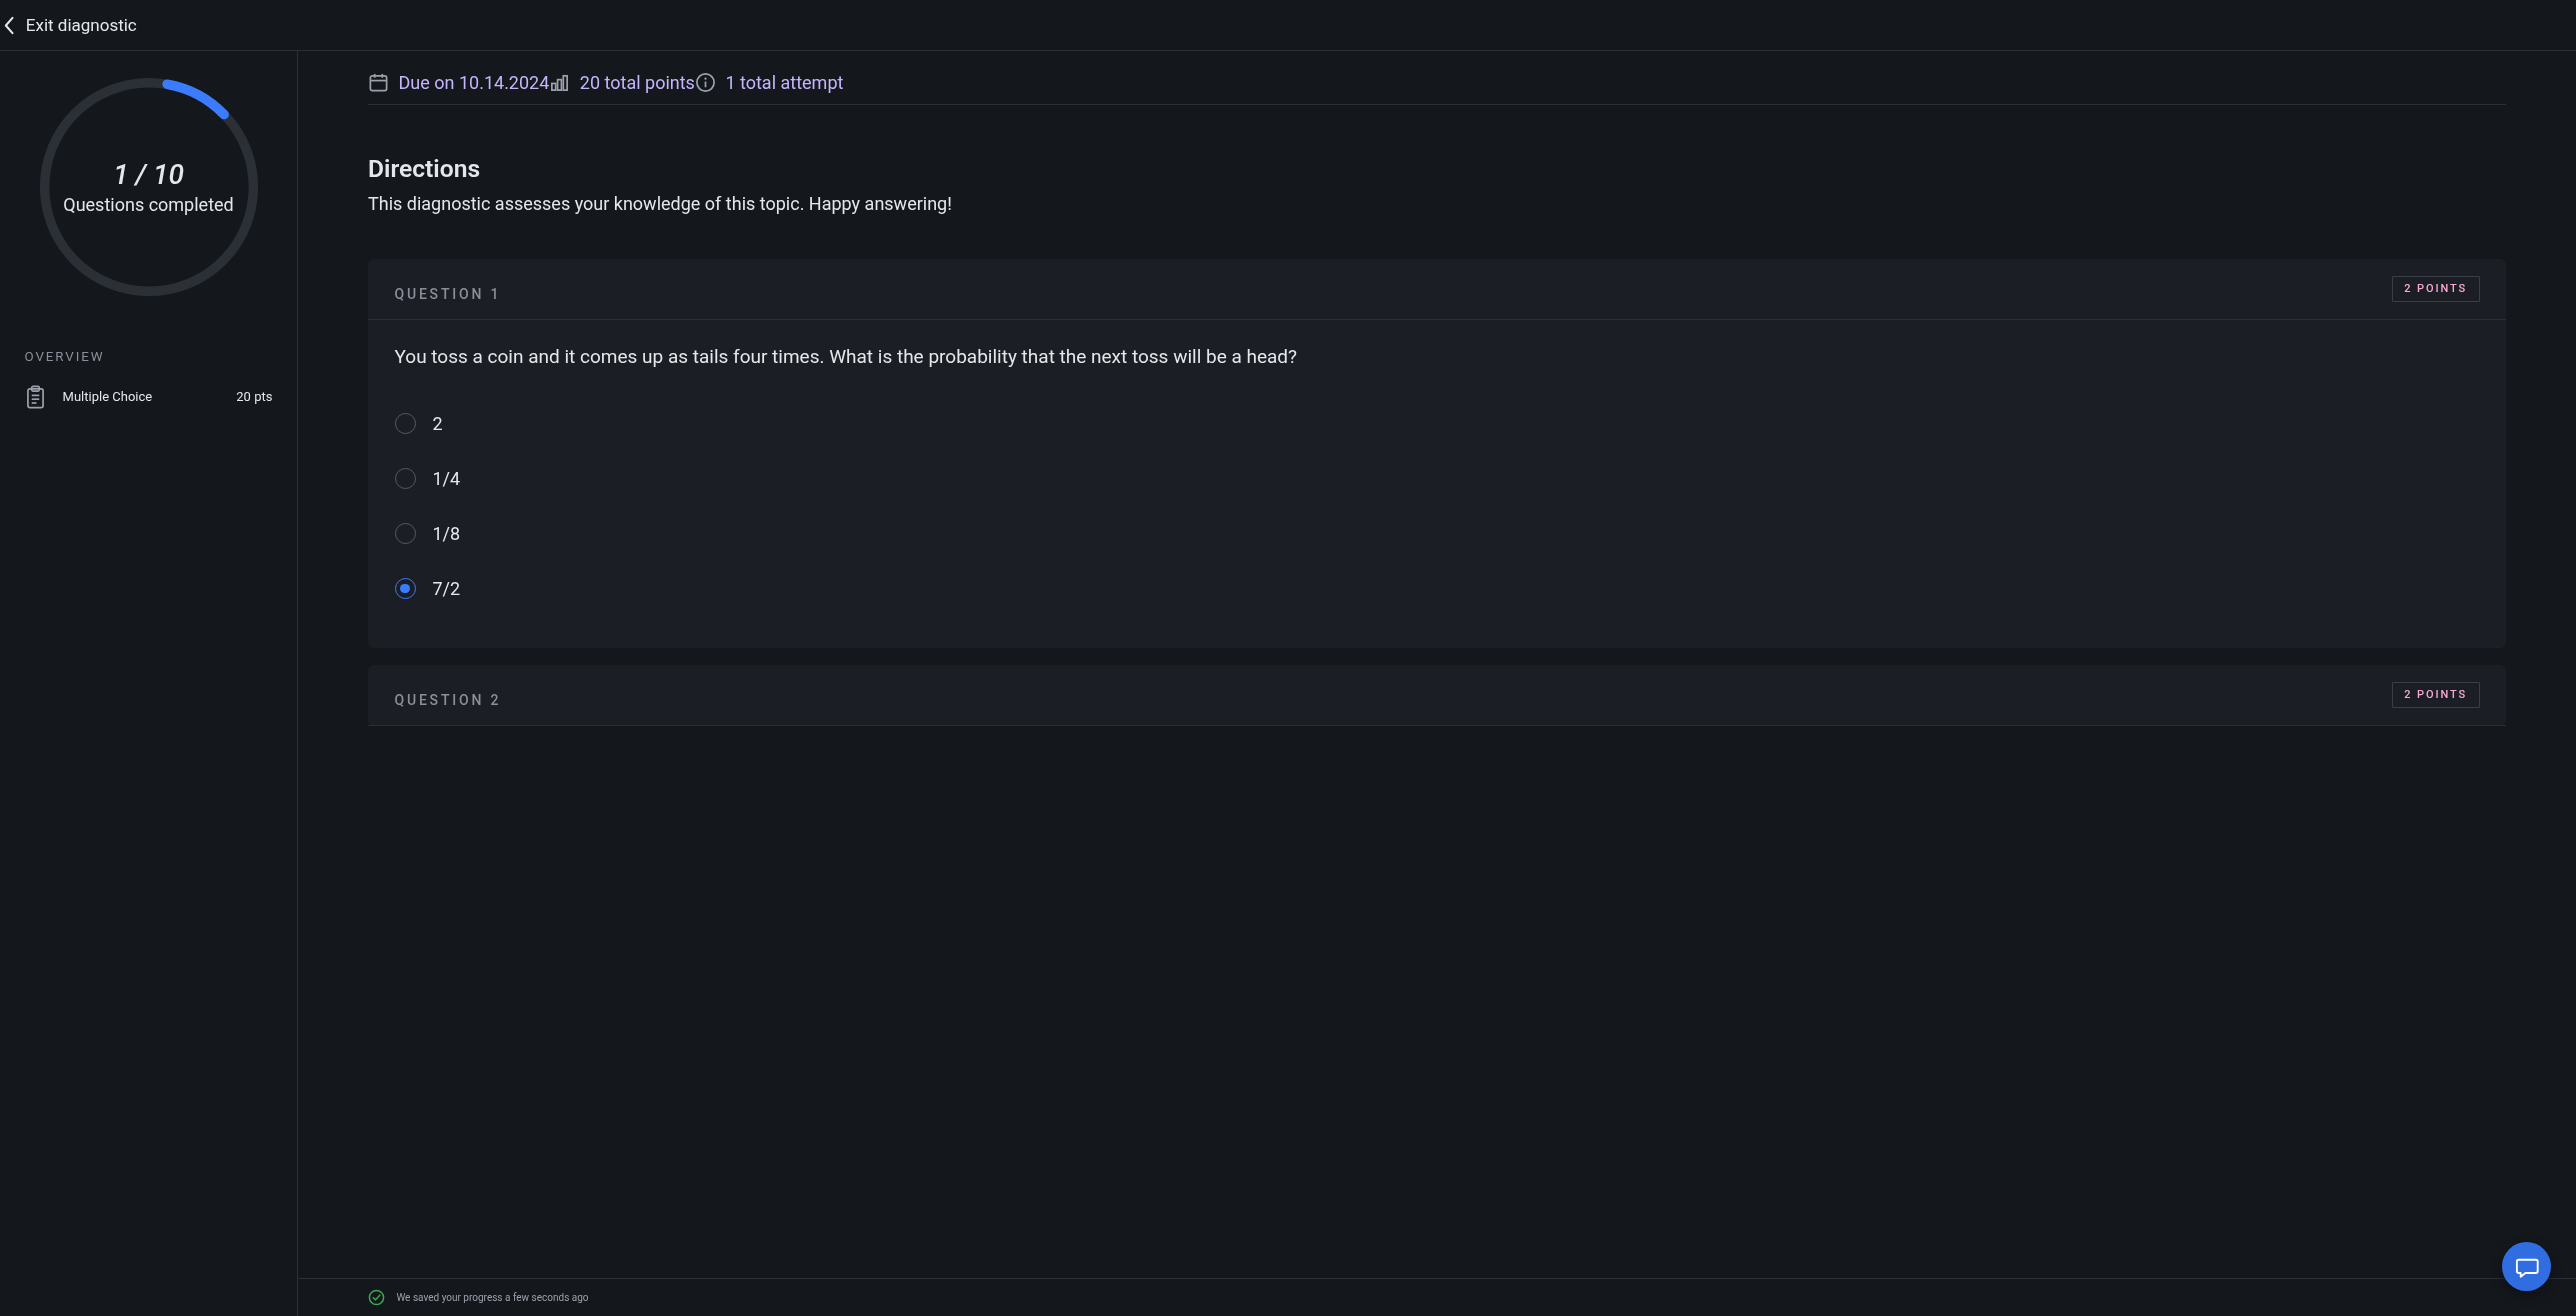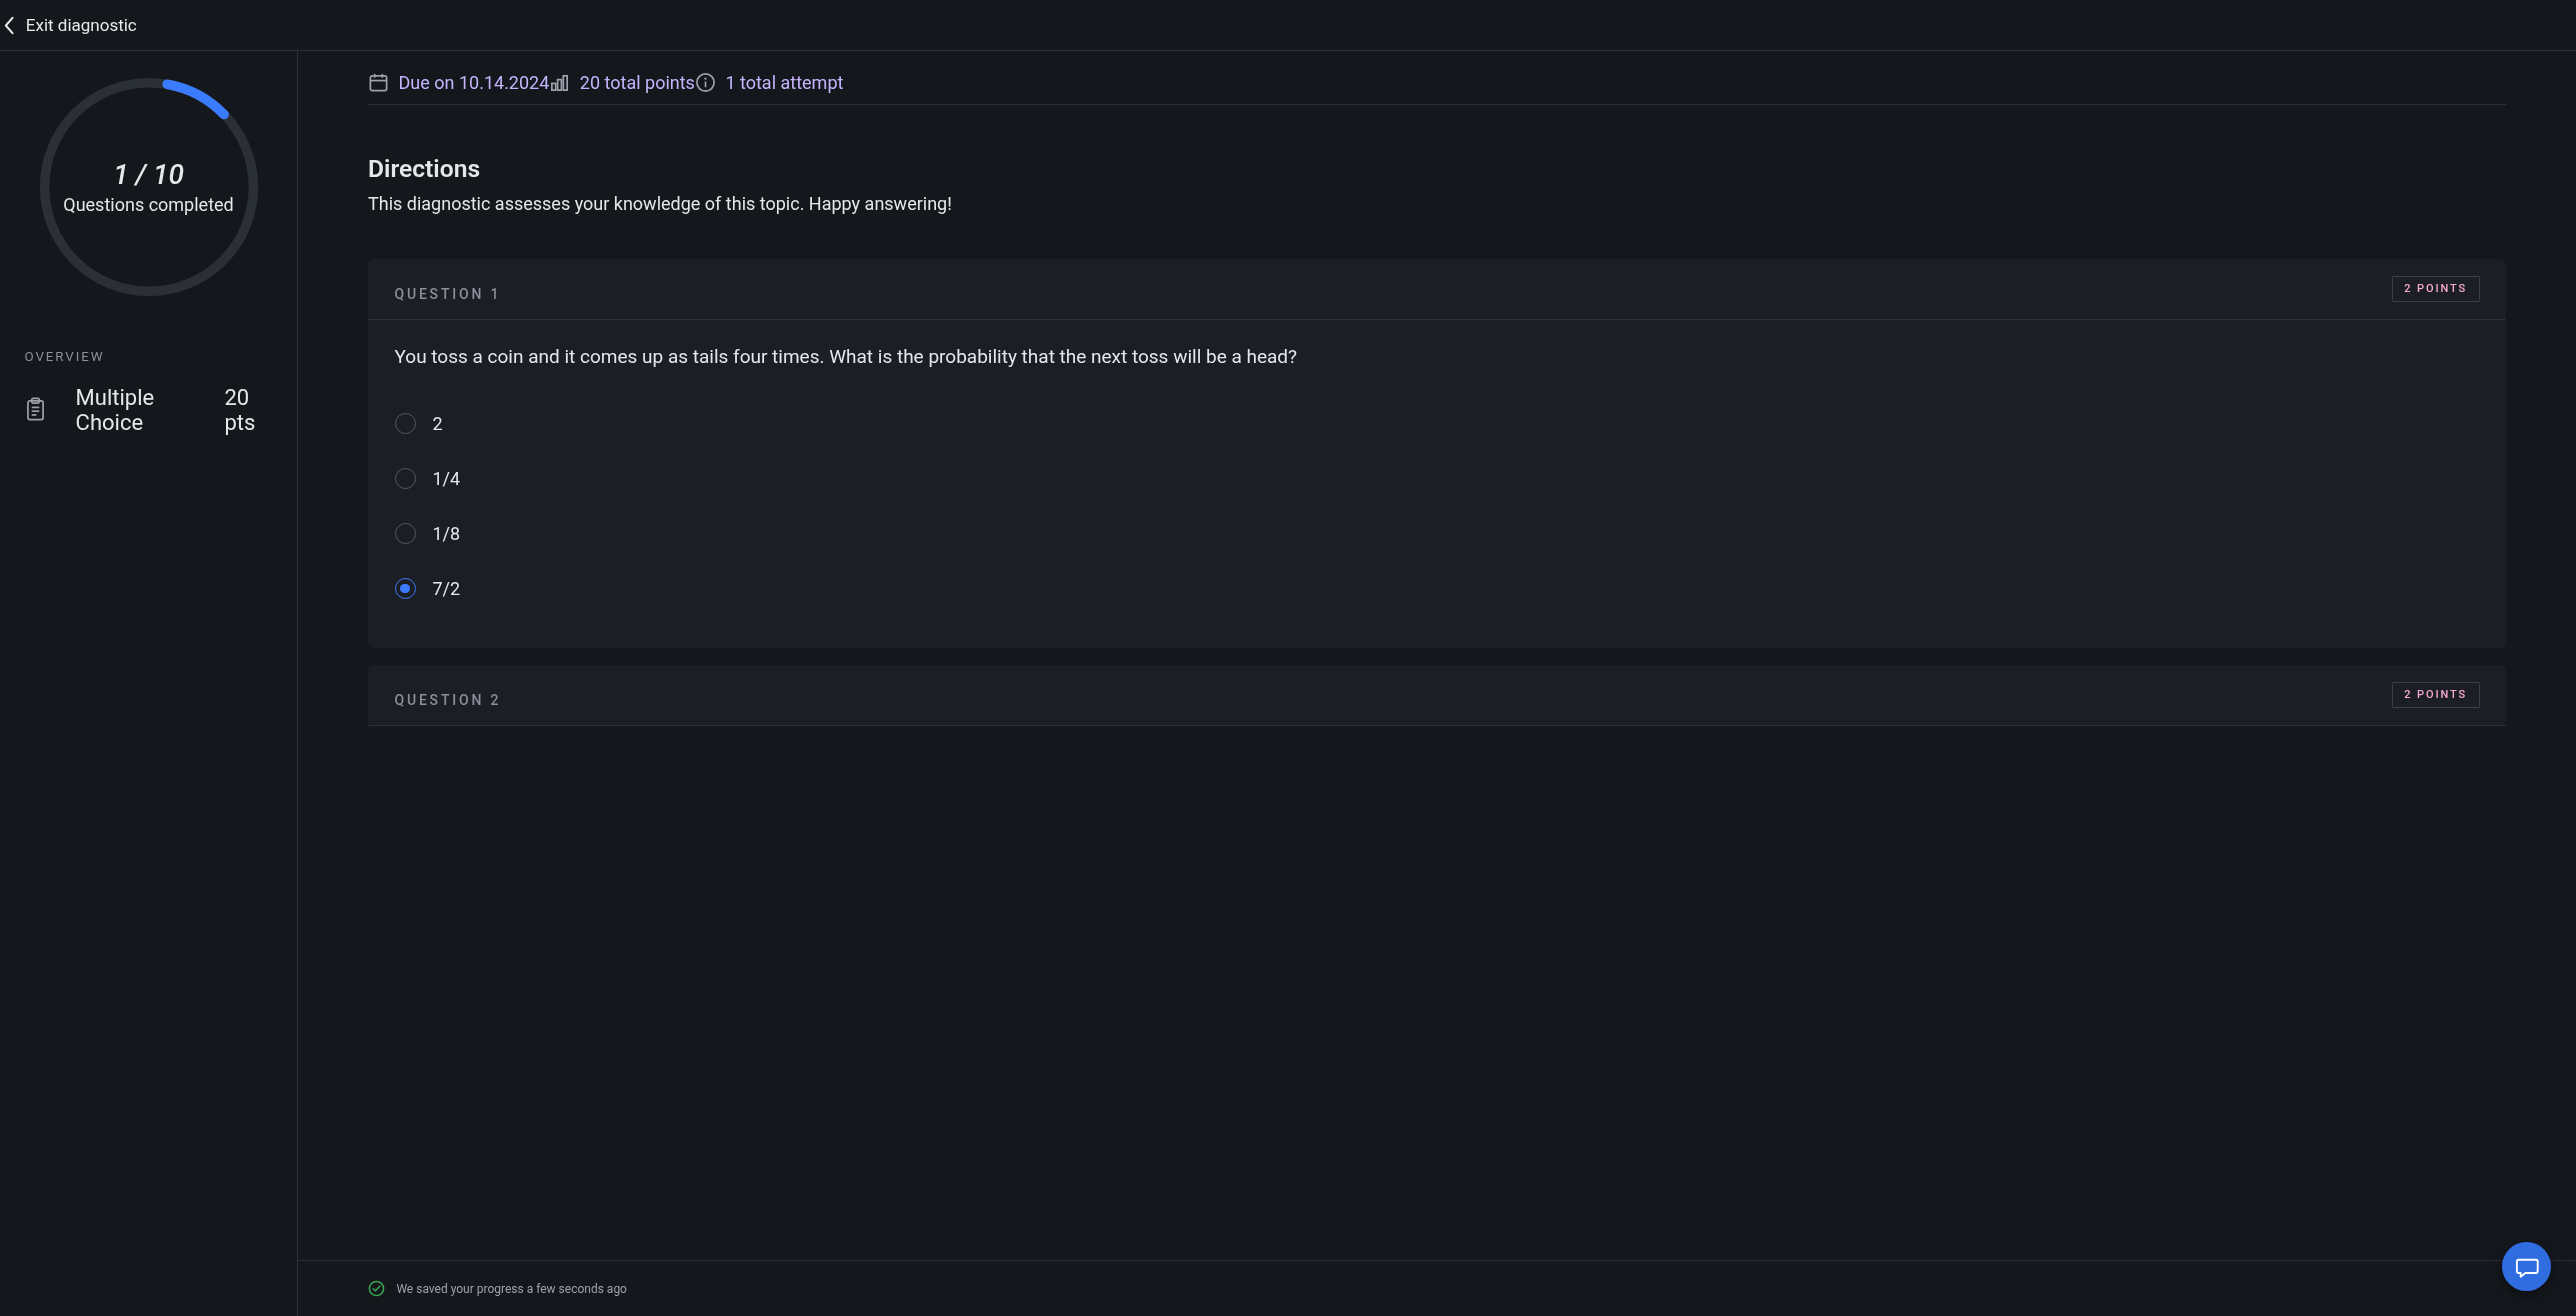--- a/index.html
+++ b/index.html
@@ -62,22 +62,22 @@
   font-size: 13.3px;
   color: #8a8f99;
   align-self: flex-start;
   margin-top: 51px;
   margin-bottom: 21px;
 }
 .overview-row {
   width: 100%;
   display: flex;
   align-items: center;
-  gap: 30px;
-  font-size: 22px;
+  gap: 17px;
+  font-size: 13px;
   color: #e5e7eb;
 }
 .overview-row .pts { margin-left: auto; color: #e5e7eb; }
 .main {
   flex: 1;
   overflow-y: auto;
   position: relative;
   display: flex;
   flex-direction: column;
 }
@@ -161,27 +161,27 @@
   border-color: #3b7cff;
 }
 .radio.checked::after {
   content: "";
   width: 9.5px;
   height: 9.5px;
   background: #3b7cff;
   border-radius: 50%;
 }
 .save-bar {
-  height: 56px;
+  height: 38px;
   border-top: 0.9px solid #2b2f36;
   display: flex;
   align-items: center;
   gap: 11.4px;
   padding: 0 70px;
-  font-size: 12px;
+  font-size: 10px;
   color: #9ca1ab;
   background: #14171c;
 }
 .fab {
   position: fixed;
   right: 24.6px;
   bottom: 24.6px;
   width: 49px;
   height: 49px;
   background: #2f6de0;

